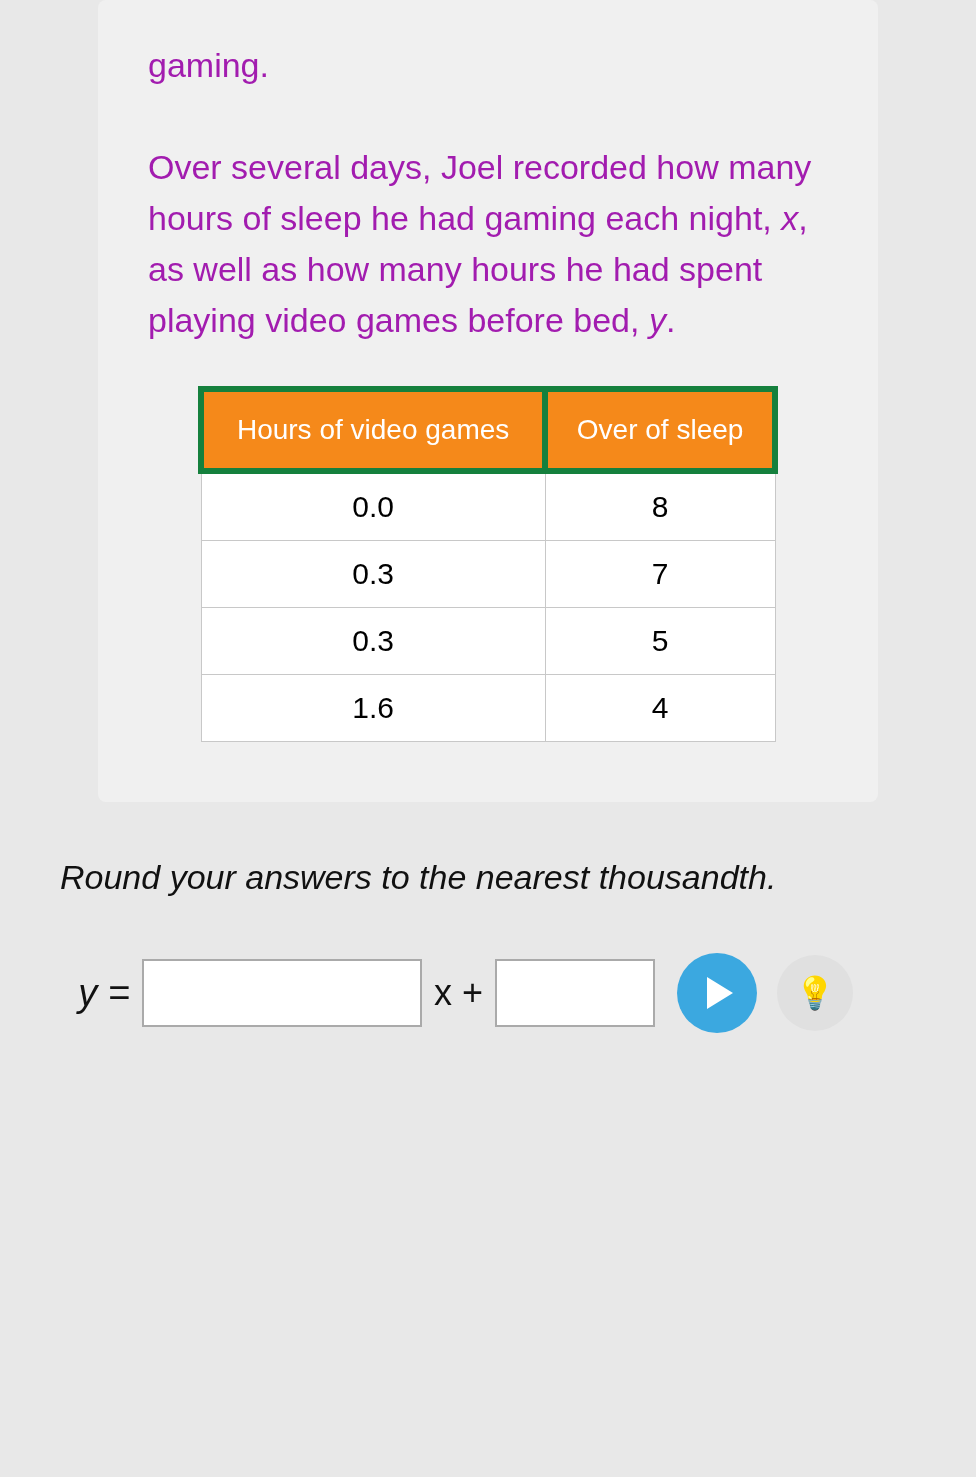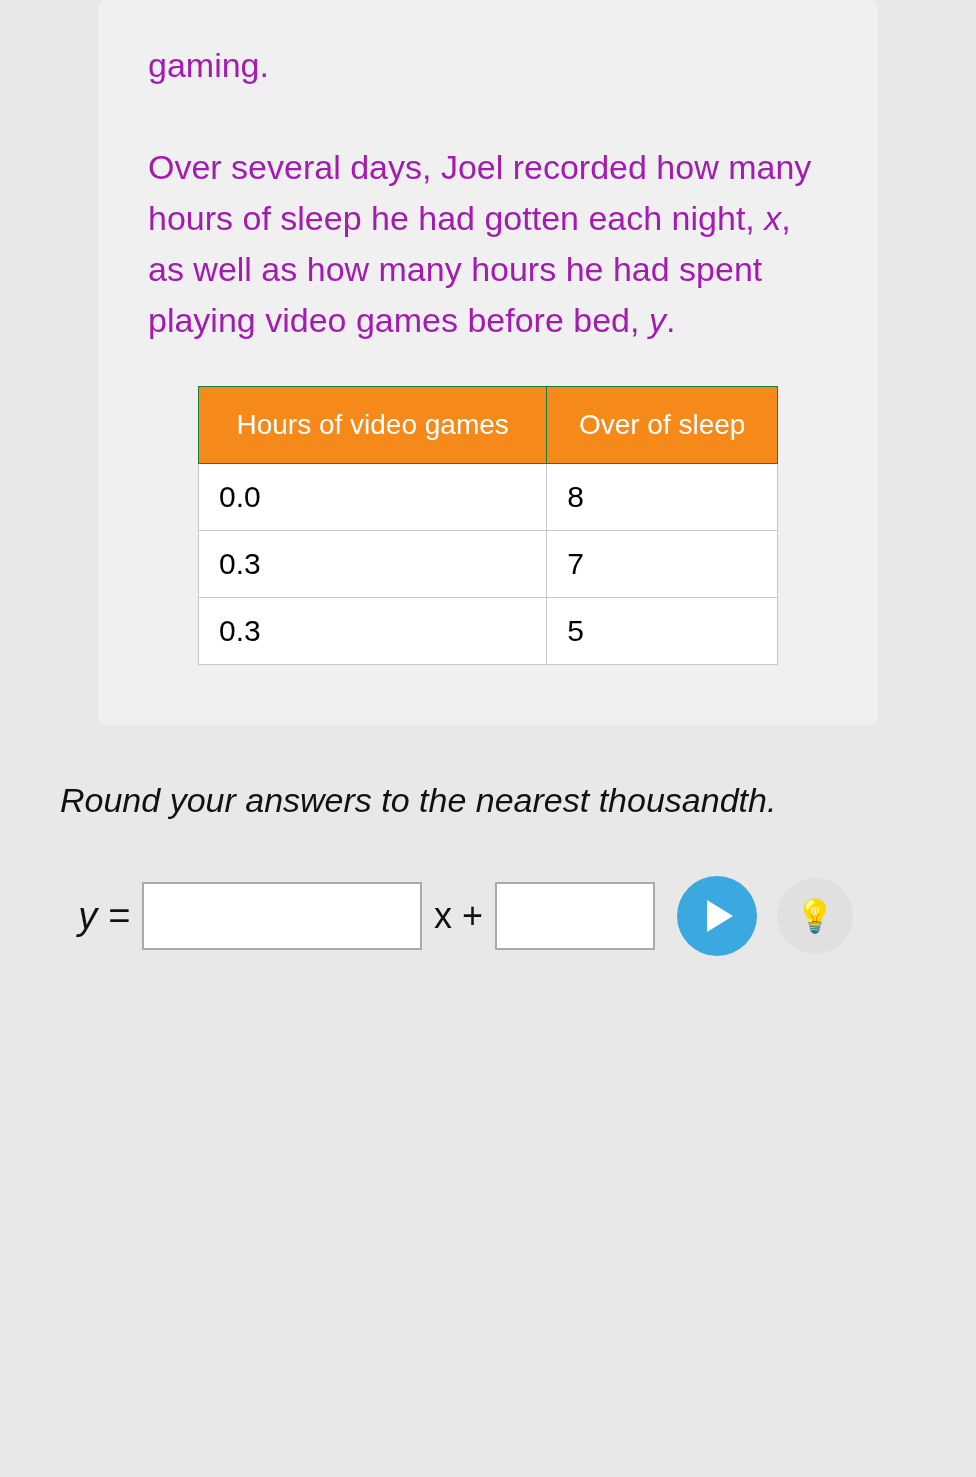--- a/index.html
+++ b/index.html
@@ -46,28 +46,28 @@
     }
 
     .data-table th {
       background-color: #f5891a;
       color: #fff;
       font-size: 28px;
       font-weight: normal;
       font-family: Arial, sans-serif;
       text-align: center;
       padding: 22px 20px;
-      border: 1px solid #15803d;
+      border: 6px solid #15803d;
     }
 
     .data-table td {
       background-color: #ffffff;
       font-size: 30px;
       font-family: Arial, sans-serif;
-      text-align: left;
+      text-align: center;
       padding: 16px 20px;
       border: 1px solid #c8c8c8;
     }
 
     .bottom-section {
       width: 976px;
       padding: 50px 60px 40px 60px;
     }
 
     .round-text {
@@ -160,21 +160,21 @@
       font-size: 32px;
       color: #3ba8e0;
     }
   </style>
 </head>
 <body>
 
 <div class="main-card">
   <div class="intro-text">
     <span>gaming.</span><br><br>
-    <span>Over several days, Joel recorded how many hours of sleep he had gotten each night, </span><em>x</em><span>, as well as how many hours he had spent playing video games before bed, </span><em>y</em><span>.</span>
+    <span>Over several days, Joel recorded how many hours of sleep he had gaming each night, </span><em>x</em><span>, as well as how many hours he had spent playing video games before bed, </span><em>y</em><span>.</span>
   </div>
 
   <table class="data-table">
     <thead>
       <tr>
         <th>Hours of video games</th>
         <th>Over of sleep</th>
       </tr>
     </thead>
     <tbody id="table-body">
@@ -182,20 +182,24 @@
           <td>0.0</td>
           <td>8</td>
         </tr>
         <tr>
           <td>0.3</td>
           <td>7</td>
         </tr>
         <tr>
           <td>0.3</td>
           <td>5</td>
+        </tr>
+        <tr>
+          <td>1.6</td>
+          <td>4</td>
         </tr>
       </tbody>
   </table>
 </div>
 
 <div class="bottom-section">
   <p class="round-text">Round your answers to the nearest thousandth.</p>
 
   <div class="equation-row">
     <span class="eq-label">y =</span>

